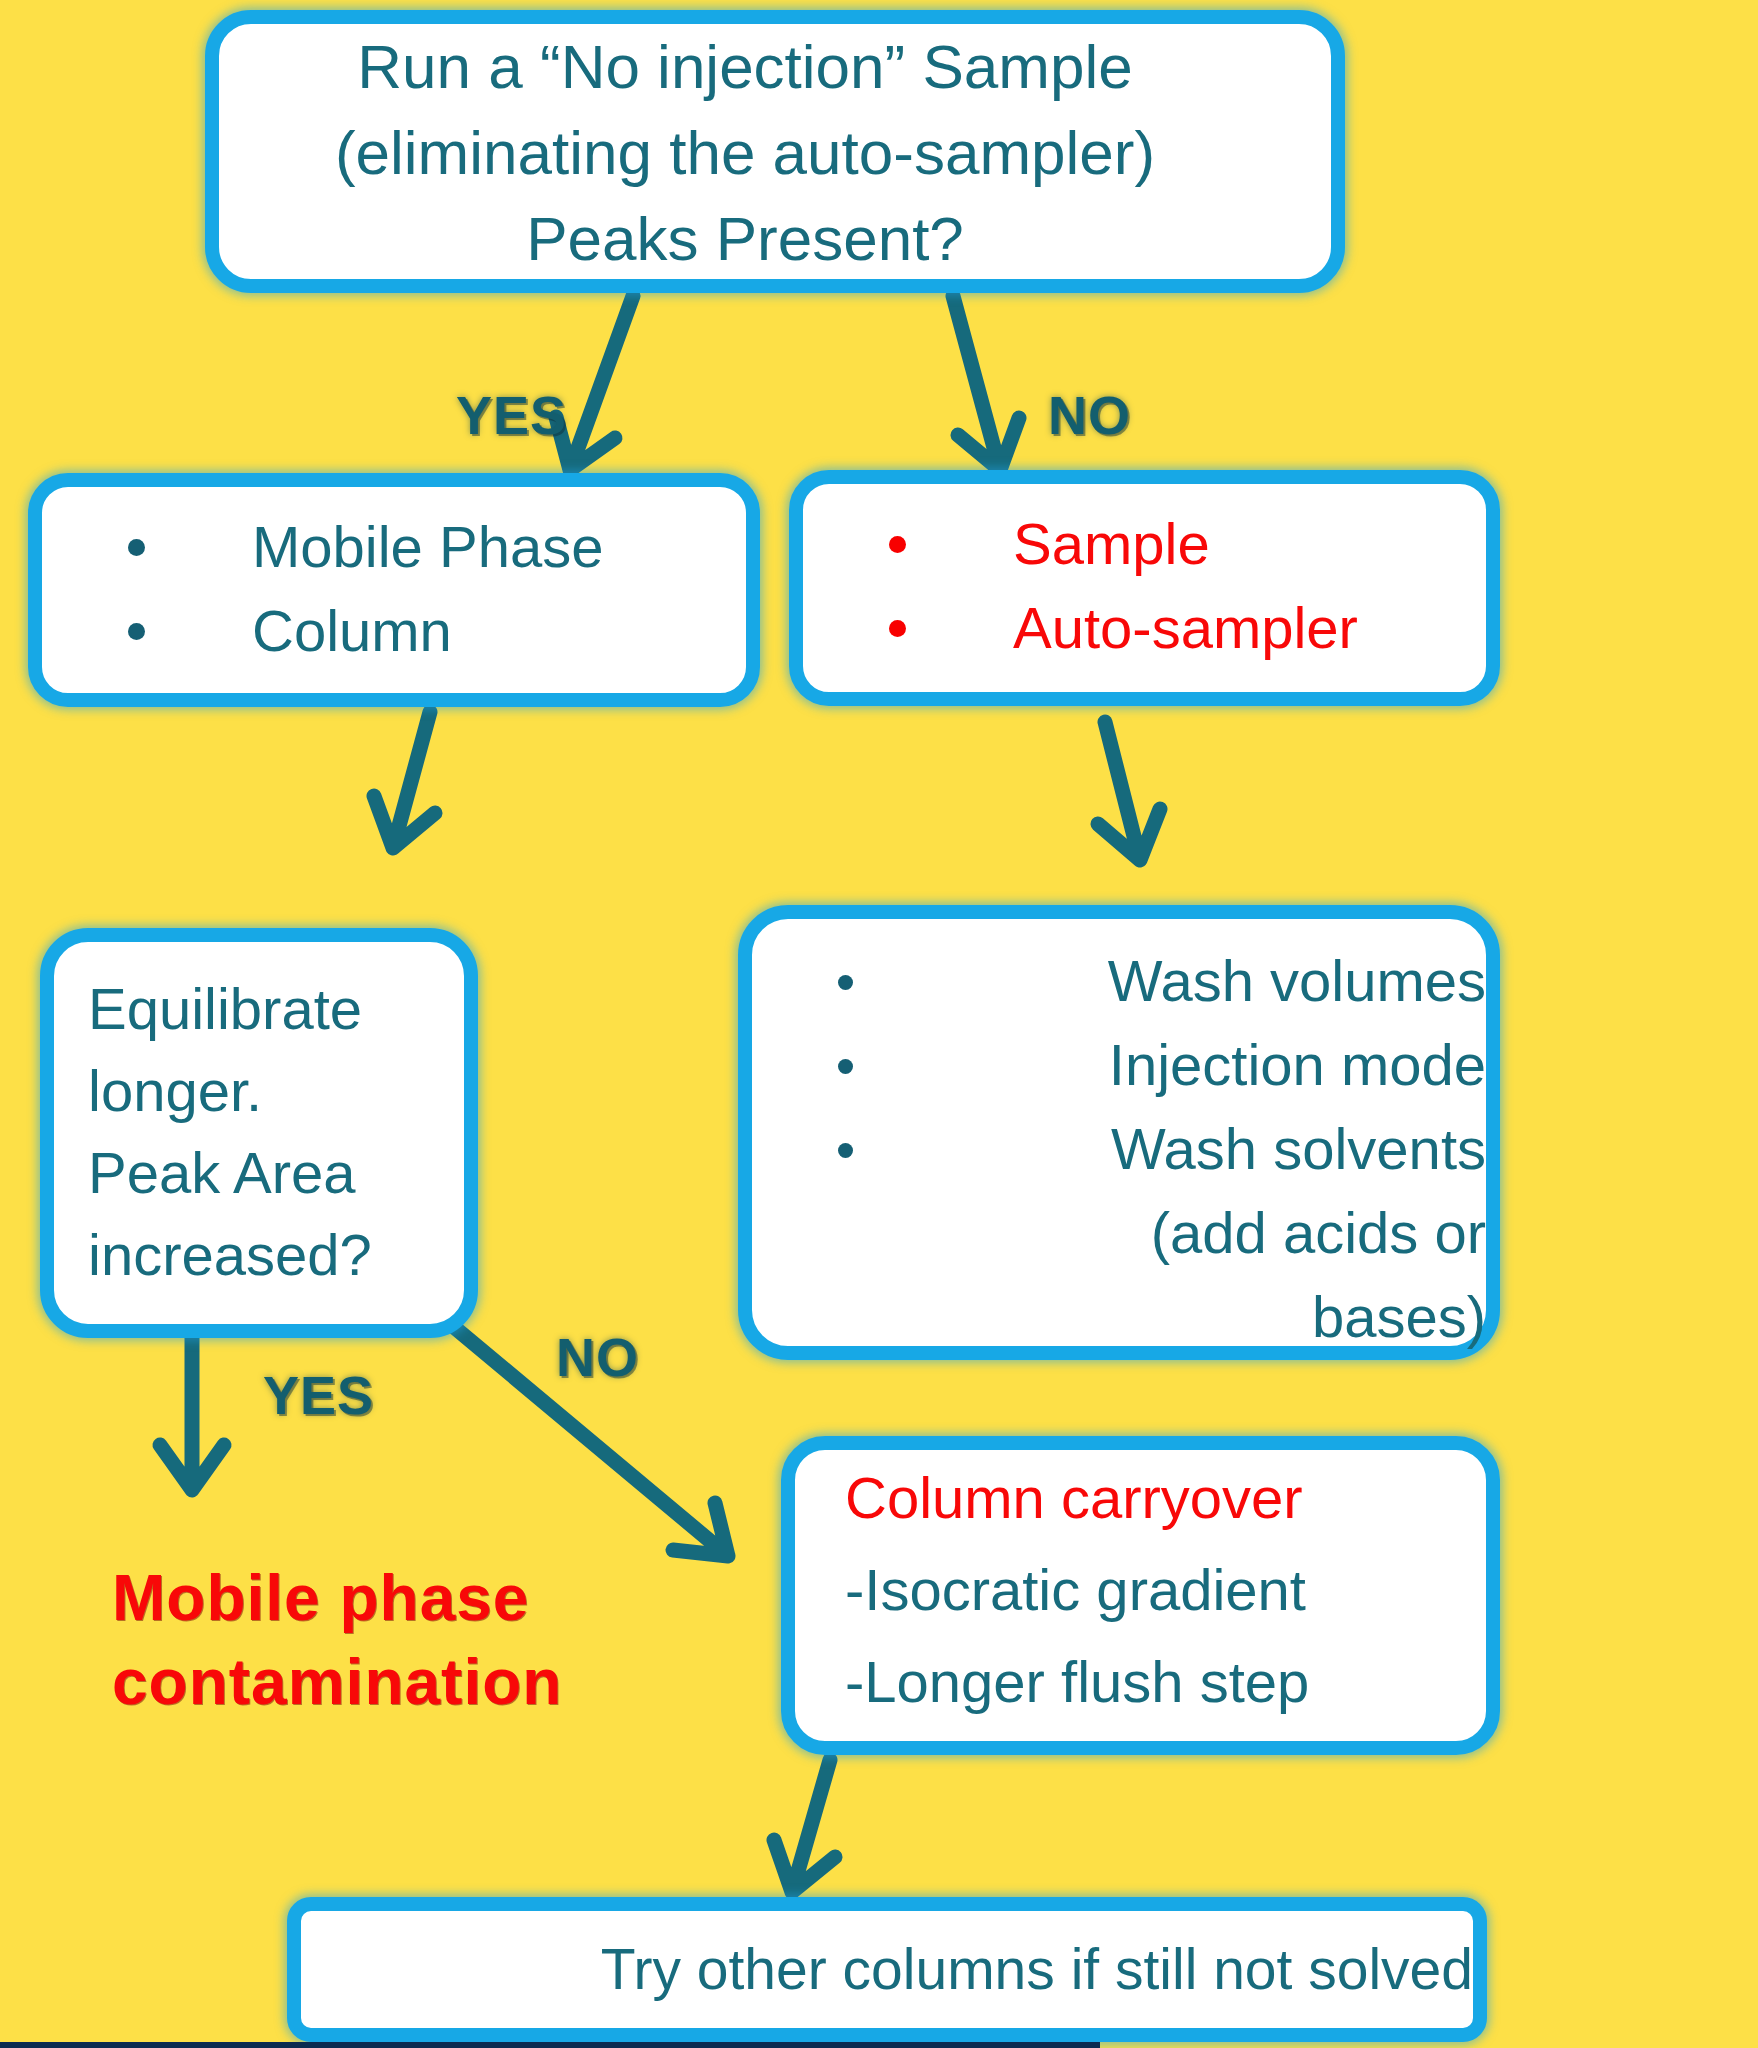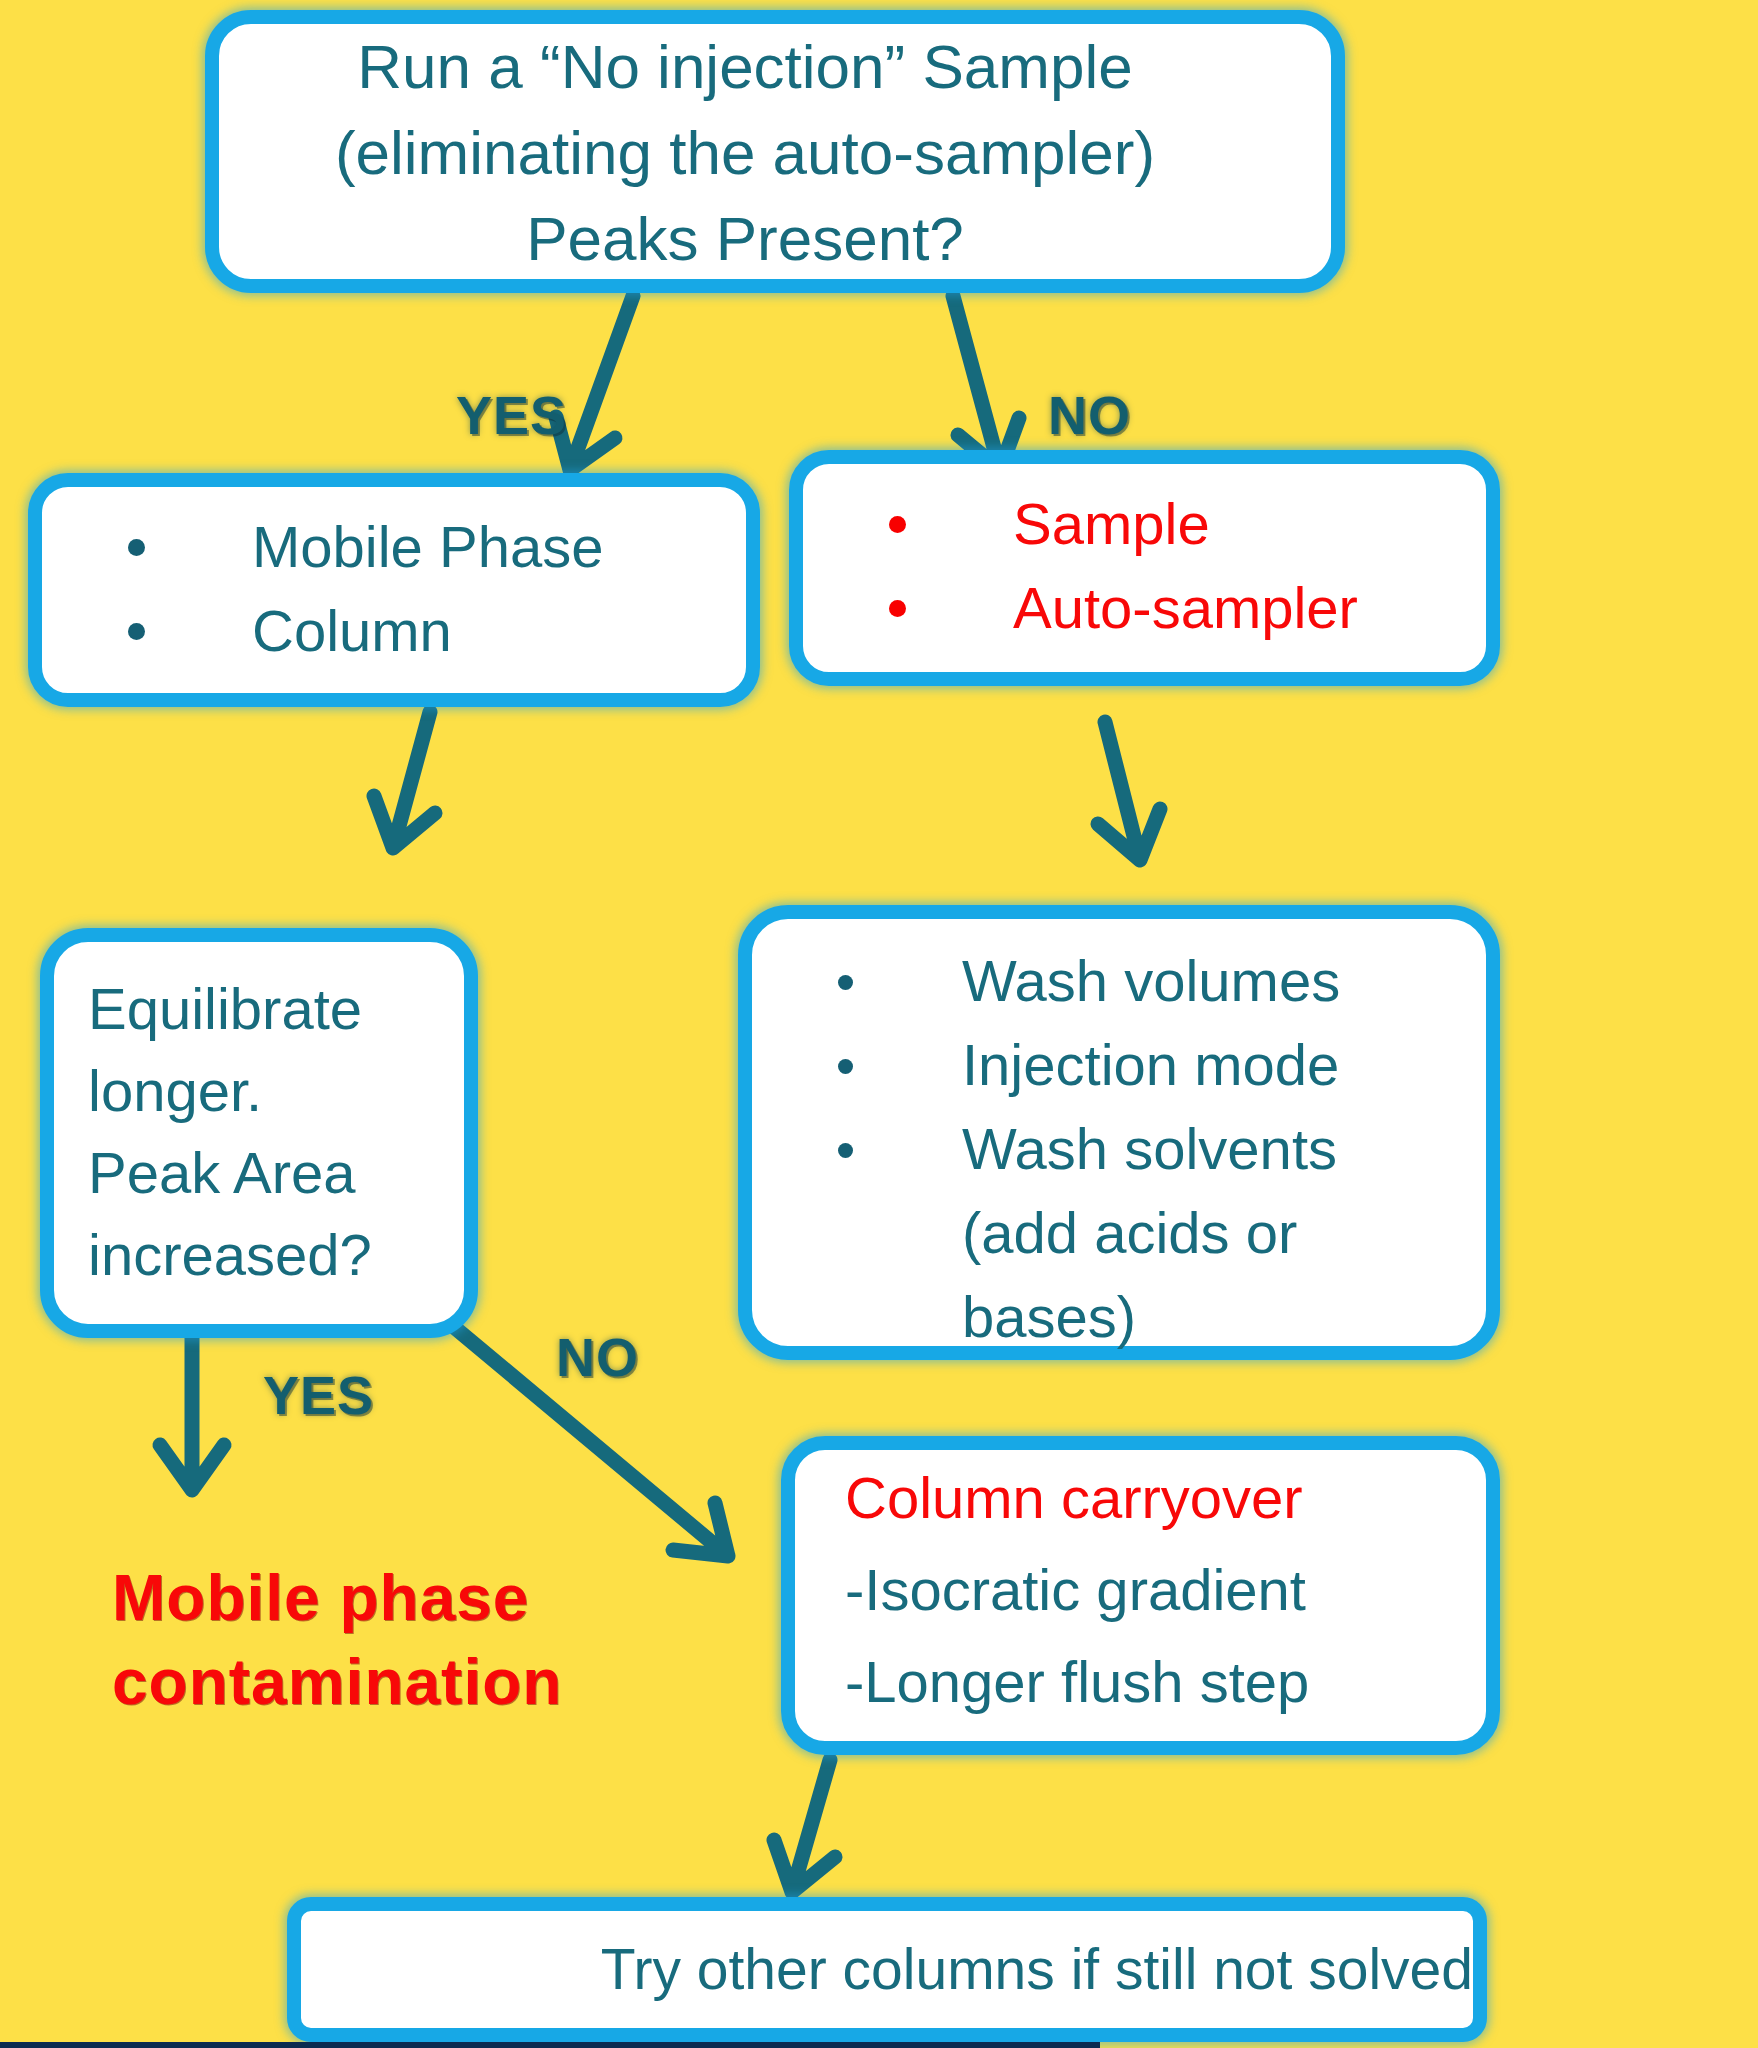--- a/index.html
+++ b/index.html
@@ -8,30 +8,30 @@
     font-family:"Liberation Sans", sans-serif;
   }
   .node{
     position:absolute;background:#fff;border:14px solid #17A8E6;
     box-shadow:0 0 10px 3px rgba(32,162,224,.5);
     color:#186B7D;box-sizing:border-box;
   }
   .node-start{left:205px;top:10px;width:1140px;height:283px;border-radius:46px;
     text-align:center;font-size:62px;line-height:86px;padding-right:60px;}
   .node-mobile{left:28px;top:473px;width:732px;height:234px;border-radius:40px;}
-  .node-sample{left:789px;top:450px;width:711px;height:236px;border-radius:40px;color:#F80808;}
+  .node-sample{left:789px;top:470px;width:711px;height:236px;border-radius:40px;color:#F80808;}
   .node-equilibrate{left:40px;top:928px;width:438px;height:410px;border-radius:48px;
     font-size:58px;line-height:82px;padding:26px 10px 12px 34px;}
   .node-wash{left:738px;top:905px;width:762px;height:455px;border-radius:50px;}
   .node-carryover{left:781px;top:1436px;width:719px;height:319px;border-radius:44px;
     font-size:58px;line-height:92px;padding:2px 10px 0 50px;}
   .node-final{left:287px;top:1897px;width:1200px;height:145px;border-radius:24px;
     text-align:right;font-size:57px;line-height:117px;}
   ul.bullets{list-style:none;margin:18px 0 0 0;padding:0;font-size:58px;line-height:84px;}
-  .node-wash ul.bullets{margin-top:20px;line-height:84px;}
+  .node-wash ul.bullets{margin-top:20px;line-height:84px;text-align:right;}
   ul.bullets li{position:relative;padding-left:210px;}
   ul.bullets .txt{display:inline-block;vertical-align:top;max-width:440px;}
   .dot{position:absolute;left:86px;top:34px;width:17px;height:17px;border-radius:50%;background:#155F74;}
   .node-sample .dot{background:#F80000;}
   .node-wash .dot{width:15px;height:15px;top:36px;}
   .edge-label{
     position:absolute;font-size:54px;font-weight:bold;color:#135E6E;letter-spacing:1px;
     text-shadow:2px 2px 0 rgba(10,45,55,.45), 0 0 6px rgba(15,70,85,.5);line-height:1;
   }
   .lbl-yes1{left:456px;top:388px;}

